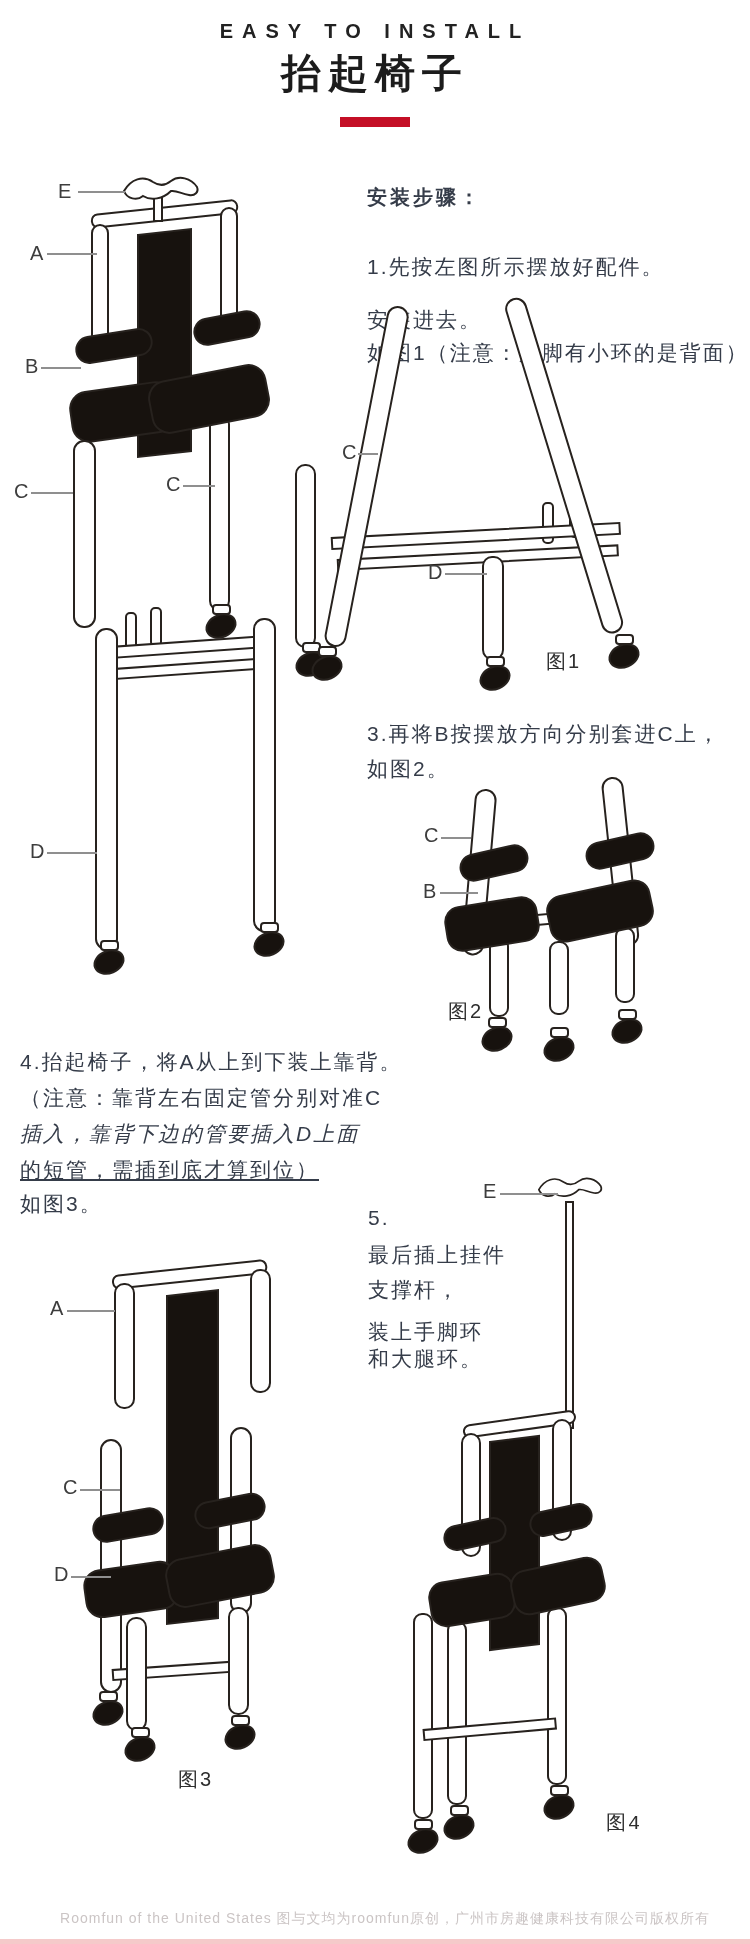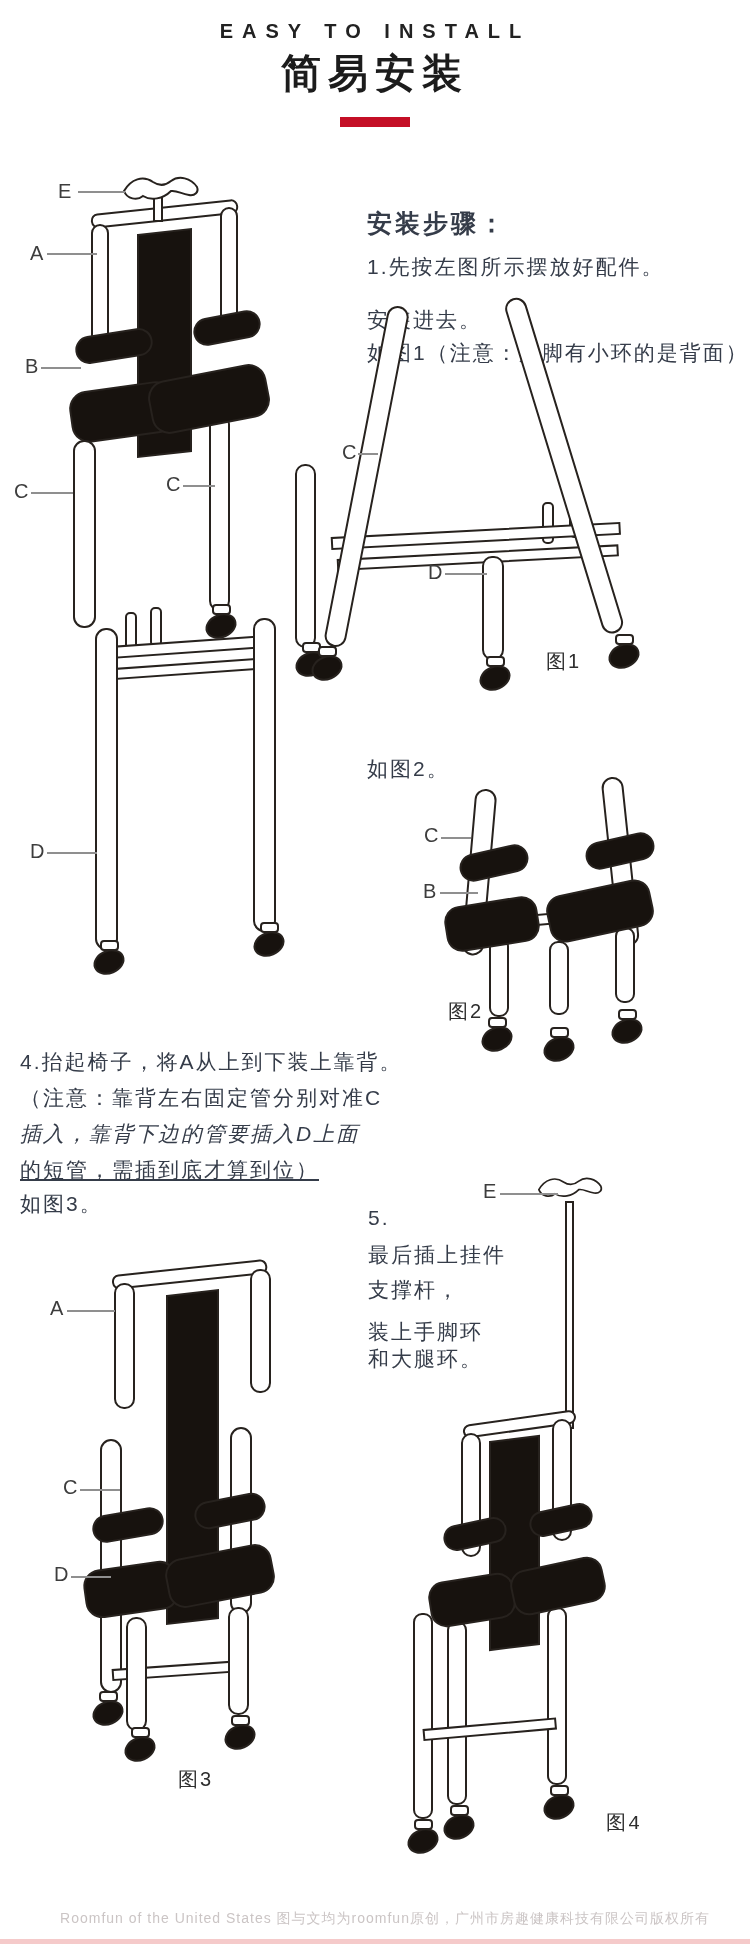--- a/index.html
+++ b/index.html
@@ -5,39 +5,39 @@
   html,body{margin:0;padding:0;background:#fff;}
   .canvas{position:relative;width:750px;height:1944px;background:#ffffff;overflow:hidden;
           font-family:"Liberation Sans","DejaVu Sans",sans-serif;}
   .title-en{position:absolute;left:0;right:0;top:20px;text-align:center;
             font-size:20px;font-weight:bold;letter-spacing:9px;color:#222;}
   .title-zh{position:absolute;left:0;right:0;top:46px;text-align:center;
             font-size:40px;font-weight:bold;letter-spacing:7px;color:#1c1c1c;}
   .red-bar{position:absolute;left:340px;top:117px;width:70px;height:10px;background:#c40f26;}
   .step{position:absolute;font-size:21px;color:#353c49;letter-spacing:2px;
         white-space:nowrap;font-weight:500;}
-  .step-h{position:absolute;font-size:25px;color:#353c49;letter-spacing:3px;
-          font-weight:bold;white-space:nowrap;margin-top:23px;}
+  .step-h{position:absolute;font-size:20px;color:#353c49;letter-spacing:3px;
+          font-weight:bold;white-space:nowrap;}
   .plabel{position:absolute;font-size:20px;color:#3d3d3d;white-space:nowrap;}
   .leader{position:absolute;height:2px;background:#8f8f8f;}
   .caption{position:absolute;font-size:20px;color:#2e2e2e;letter-spacing:2px;white-space:nowrap;}
   .footer{position:absolute;left:0;right:0;top:1910px;text-align:center;
           font-size:14px;color:#cbc5c5;letter-spacing:1px;padding-left:20px;}
   .bottom-strip{position:absolute;left:0;top:1939px;width:750px;height:5px;background:#f5caca;}
   svg{position:absolute;}
   .lineart{stroke:#27221e;stroke-width:2;fill:#ffffff;}
   .blackfill{stroke:#27221e;stroke-width:2;fill:#17120e;}
 </style>
 </head>
 <body>
 
 <div class="canvas">
 
   <div class="title-en">EASY TO INSTALL</div>
-  <div class="title-zh">简易安装</div>
+  <div class="title-zh">抬起椅子</div>
   <div class="red-bar"></div>
 
   <svg style="left:40px;top:135px;" width="300" height="850" viewBox="0 0 300 850">
     <defs>
       <g id="caster">
         <rect x="11" y="0" width="17" height="9" rx="3" class="lineart"></rect>
         <ellipse cx="19" cy="21" rx="15" ry="11" transform="rotate(-22 19 21)" class="blackfill"></ellipse>
       </g>
     </defs>
     <g>
@@ -108,20 +108,21 @@
       <use href="#caster" x="176" y="362"></use>
       <use href="#caster" x="305" y="340"></use>
     </g>
   </svg>
   <div class="plabel" style="left:342px;top:441px;">C</div>
   <div class="leader" style="left:358px;top:453px;width:20px;"></div>
   <div class="plabel" style="left:428px;top:561px;">D</div>
   <div class="leader" style="left:445px;top:573px;width:42px;"></div>
   <div class="caption" style="left:546px;top:648px;">图1</div>
 
+  <div class="step" style="left:367px;top:720px;">3.再将B按摆放方向分别套进C上，</div>
   <div class="step" style="left:367px;top:755px;">如图2。</div>
 
   <svg style="left:400px;top:770px;" width="280" height="300" viewBox="0 0 280 300">
     <g>
       <rect x="76" y="20" width="20" height="165" rx="10" transform="rotate(5 86 25)" class="lineart"></rect>
       <rect x="202" y="8" width="20" height="168" rx="10" transform="rotate(-6 212 12)" class="lineart"></rect>
       <rect x="80" y="150" width="135" height="10" transform="rotate(-5 80 155)" class="lineart"></rect>
       <rect x="90" y="168" width="18" height="78" rx="8" class="lineart"></rect>
       <rect x="150" y="172" width="18" height="72" rx="8" class="lineart"></rect>
       <rect x="216" y="158" width="18" height="74" rx="8" class="lineart"></rect>

